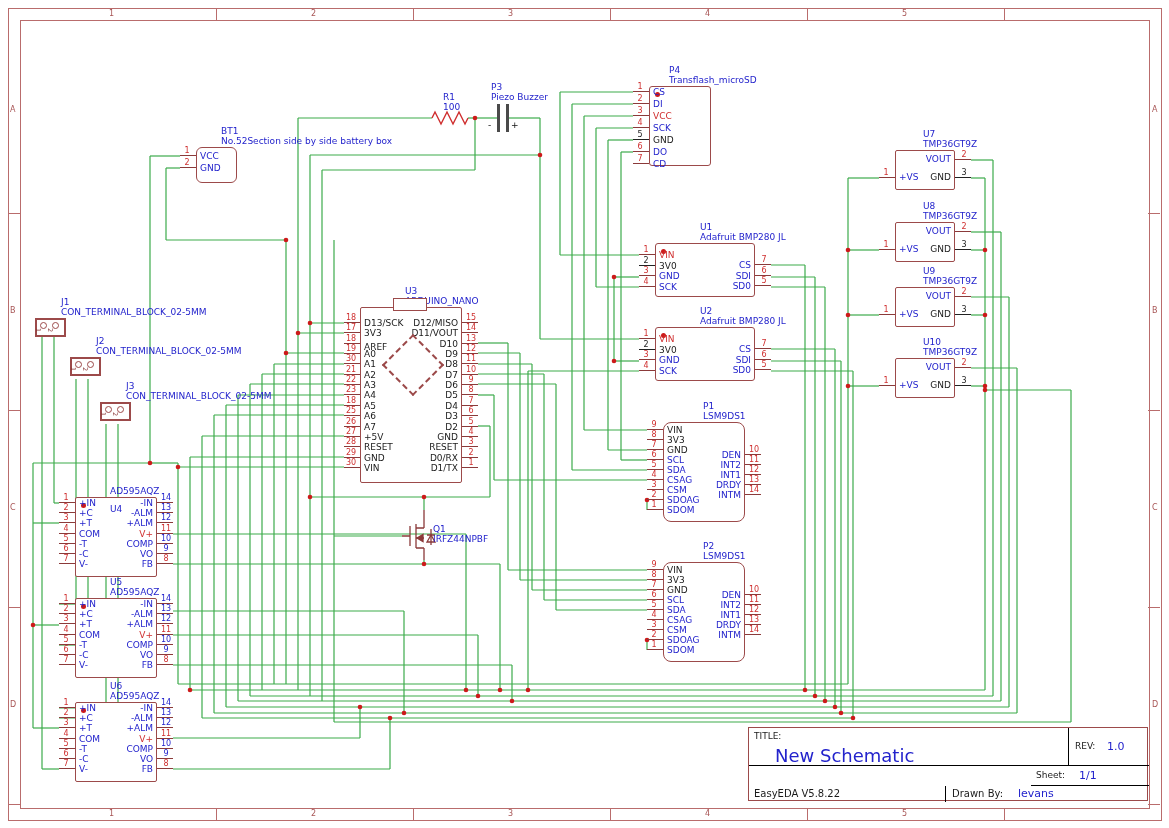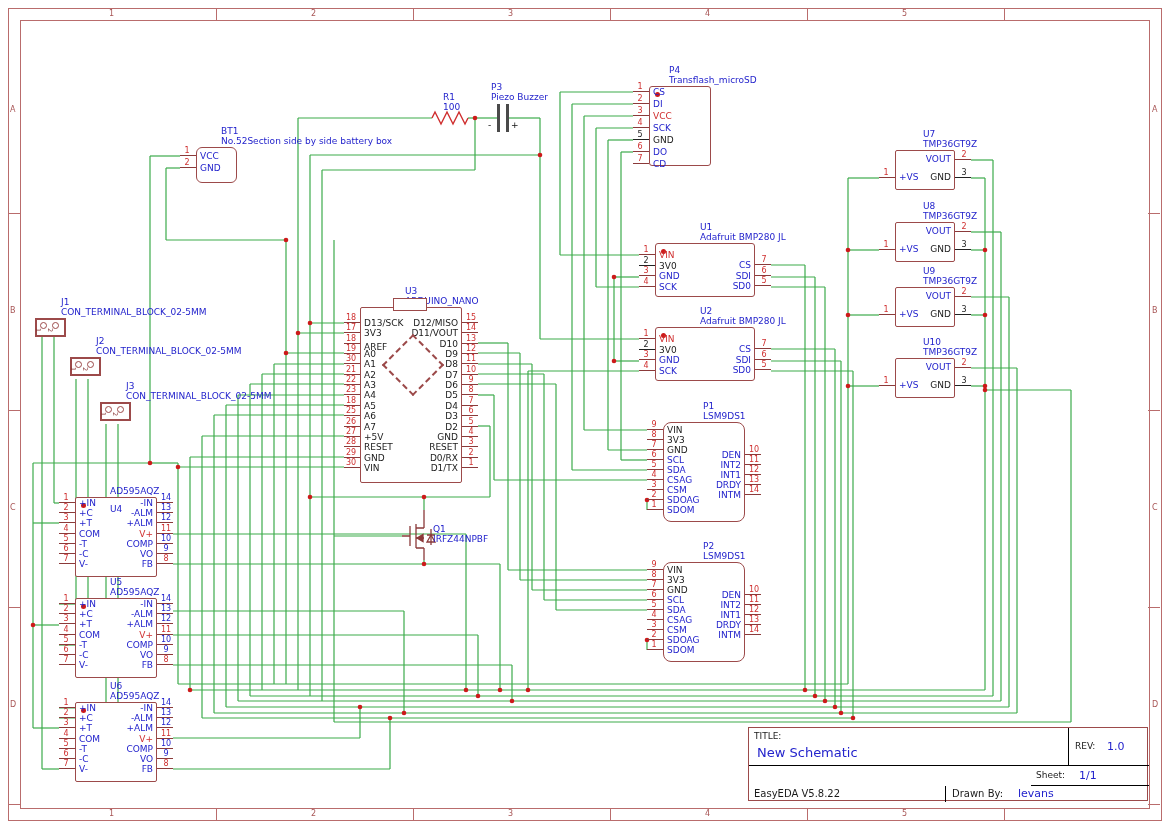--- a/index.html
+++ b/index.html
@@ -1023,21 +1023,21 @@
       <div class="cname" style="left: 491px; top: 92px;">Piezo Buzzer</div>
       <div class="plus" style="left: 488px; top: 120px;">-</div>
       <div class="plus" style="left: 511px; top: 120px;">+</div>
       <div class="ref" style="left: 433px; top: 524px;">Q1</div>
       <div class="cname" style="left: 433px; top: 534px;">IRFZ44NPBF</div>
     </div>
 
   <div class="tb" style="left:748px;top:727px;width:400px;height:74px;">
     <div class="cell" style="left:0;top:0;width:320px;height:38px;border-right:1.4px solid;border-bottom:1.4px solid;">
       <div class="tlabel abs" style="left:5px;top:3px;">TITLE:</div>
-      <div class="tval abs" style="left:8px;top:17px;font-size:13px;">New Schematic</div>
+      <div class="tval abs" style="left:26px;top:17px;font-size:18px;">New Schematic</div>
     </div>
     <div class="cell" style="left:320px;top:0;width:80px;height:38px;border-bottom:1.4px solid;">
       <span class="tlabel abs" style="left:6px;top:13px;">REV:</span>
       <span class="tval abs" style="left:38px;top:12px;font-size:11px;">1.0</span>
     </div>
     <div class="cell" style="left:282px;top:38px;width:118px;height:20px;border-bottom:1.4px solid;">
       <span class="tlabel abs" style="left:5px;top:4px;">Sheet:</span>
       <span class="tval abs" style="left:48px;top:3px;font-size:11px;">1/1</span>
     </div>
     <div class="cell" style="left:0;top:58px;width:197px;height:16px;border-right:1.4px solid;">

